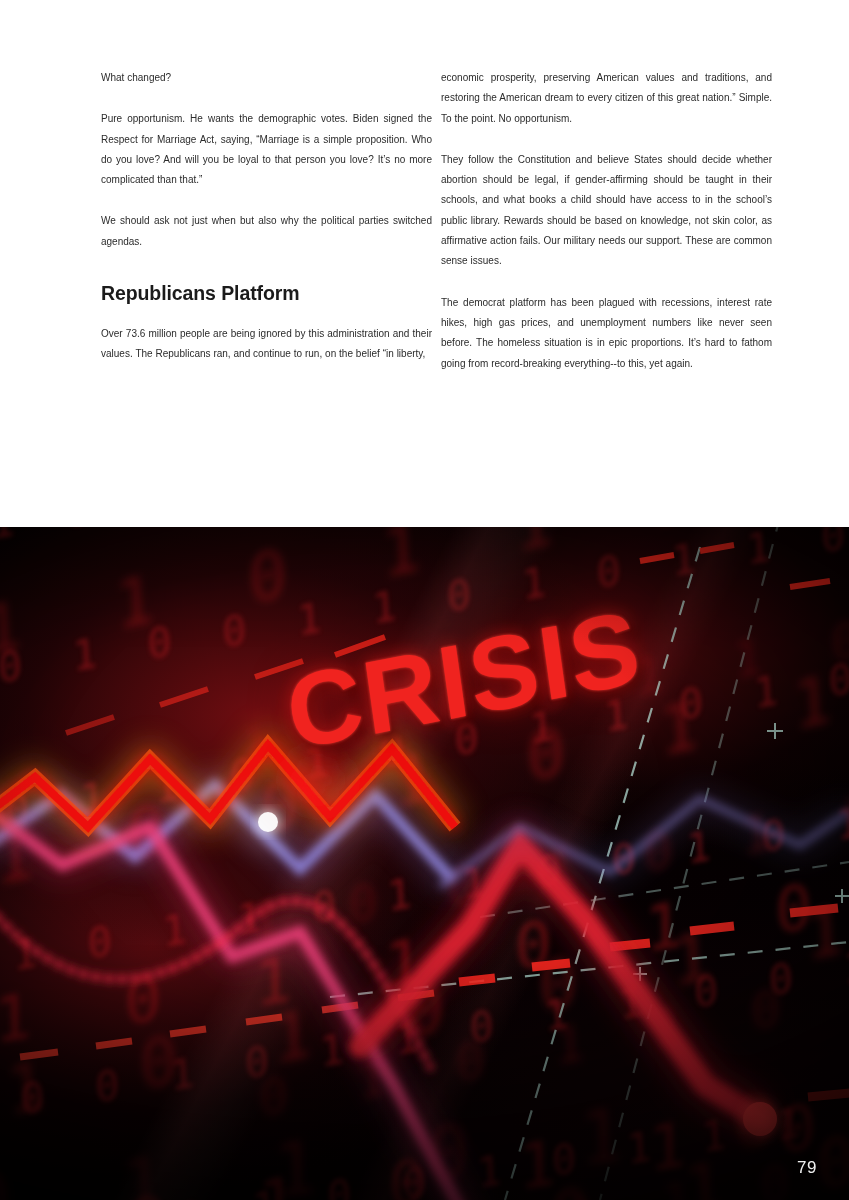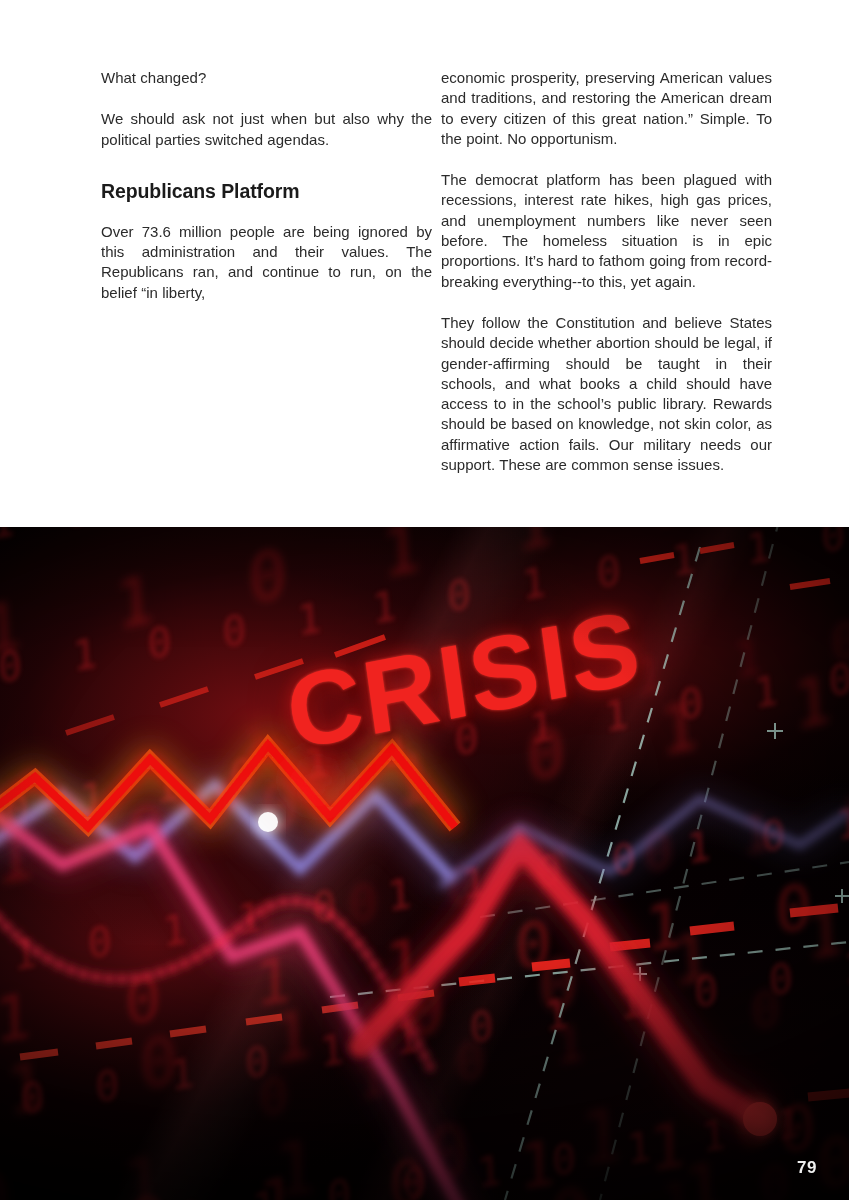--- a/index.html
+++ b/index.html
@@ -29,21 +29,21 @@
   .column {
     position: absolute;
     top: 68px;
     width: 331px;
   }
   .column.left  { left: 101px; }
   .column.right { left: 441px; }
 
   .para {
     margin: 0 0 21px 0;
-    font-size: 15px;
+    font-size: 10px;
     line-height: 20.3px;
     color: #2b2b2b;
     text-align: justify;
     -moz-hyphens: none;
     hyphens: none;
     word-spacing: 0.01em;
   }
   .para.last { margin-bottom: 0; }
   .para.ragged { text-align: left; }
 
@@ -184,40 +184,40 @@
   }
 
   .page-number {
     position: absolute;
     right: 32px;
     bottom: 22px;
     font-size: 17px;
     color: #efefef;
     font-family: "Liberation Sans", sans-serif;
     letter-spacing: 0.5px;
-    font-weight: bold;
   }
 </style>
 </head>
 <body>
 
 <div class="text-region">
 
   <div class="column left">
     <p class="para ragged">What changed?</p>
+    <p class="para">Pure opportunism. He wants the demographic votes. Biden signed the Respect for Marriage Act, saying, “Marriage is a simple proposition. Who do you love? And will you be loyal to that person you love? It’s no more complicated than that.”</p>
     <p class="para">We should ask not just when but also why the political parties switched agendas.</p>
     <div class="heading-spacer"></div>
     <h2 class="section-heading">Republicans Platform</h2>
     <p class="para last">Over 73.6 million people are being ignored by this administration and their values. The Republicans ran, and continue to run, on the belief “in liberty,</p>
   </div>
 
   <div class="column right">
     <p class="para">economic prosperity, preserving American values and traditions, and restoring the American dream to every citizen of this great nation.” Simple. To the point. No opportunism.</p>
+    <p class="para">They follow the Constitution and believe States should decide whether abortion should be legal, if gender-affirming should be taught in their schools, and what books a child should have access to in the school’s public library. Rewards should be based on knowledge, not skin color, as affirmative action fails. Our military needs our support. These are common sense issues.</p>
     <p class="para">The democrat platform has been plagued with recessions, interest rate hikes, high gas prices, and unemployment numbers like never seen before. The homeless situation is in epic proportions. It’s hard to fathom going from record-breaking everything--to this, yet again.</p>
-    <p class="para">They follow the Constitution and believe States should decide whether abortion should be legal, if gender-affirming should be taught in their schools, and what books a child should have access to in the school’s public library. Rewards should be based on knowledge, not skin color, as affirmative action fails. Our military needs our support. These are common sense issues.</p>
   </div>
 
 </div>
 
 <div class="image-region">
 
   <div class="img-layer bg-base"></div>
 
   <div class="img-layer binary-field binary-a">
     <span class="row">1 0 0 1 0 1 1 0 0 1 0 1 0 0 1 1 0 1</span>

